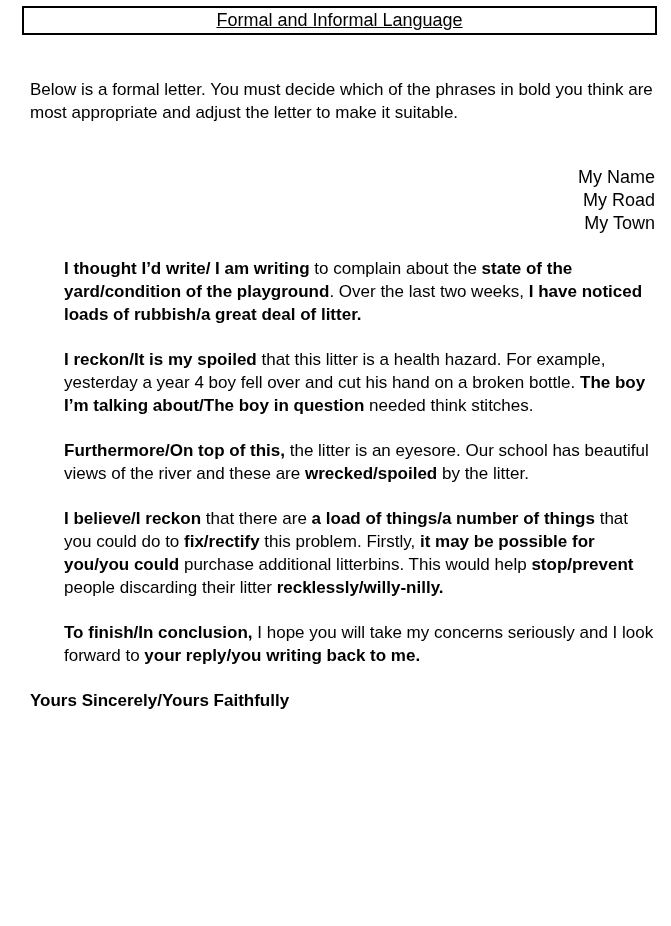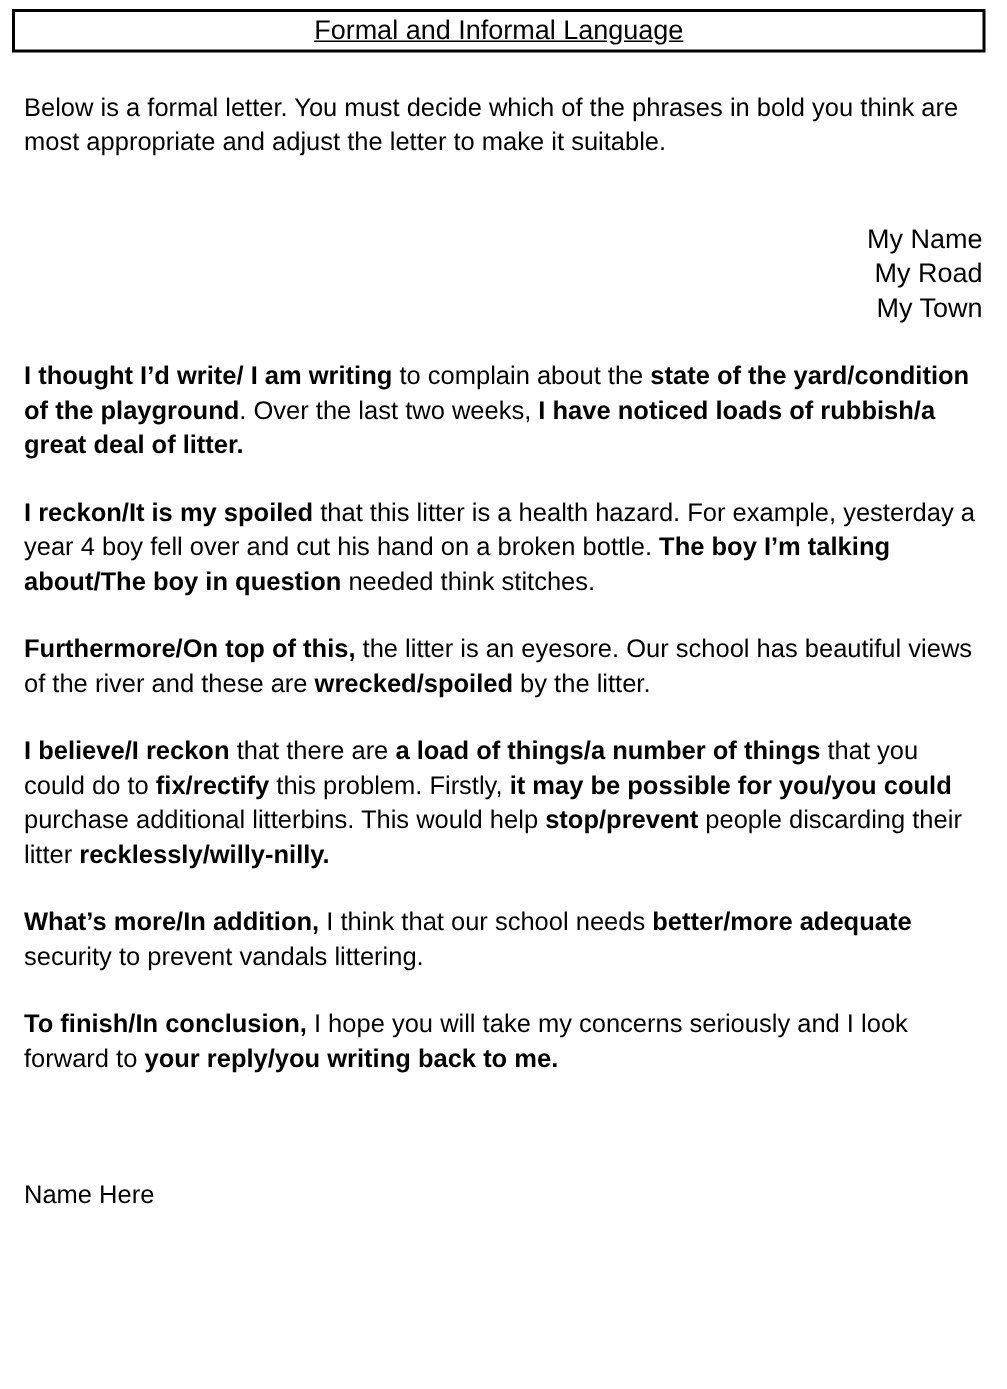--- a/index.html
+++ b/index.html
@@ -11,21 +11,21 @@
     width: 671px;
     height: 926px;
     font-family: "Liberation Sans", "DejaVu Sans", sans-serif;
     color: #000000;
     overflow: hidden;
   }
   .page {
     box-sizing: border-box;
     width: 671px;
     height: 664px;
-    padding: 6px 14px 0 8px;
+    padding: 6px 14px 0 22px;
   }
   .title-box {
     border: 2px solid #000000;
     height: 29px;
     display: flex;
     align-items: center;
     justify-content: center;
     box-sizing: border-box;
   }
   .title-text {
@@ -35,31 +35,31 @@
   }
   .letter {
     padding-left: 8px;
     padding-right: 2px;
   }
   .para {
     font-size: 17px;
     line-height: 23px;
     margin: 0;
   }
-  .intro { margin-top: 25px; }
+  .intro { margin-top: 43px; }
   .address {
     text-align: right;
     margin-top: 42px;
   }
   .address-line {
     font-size: 18px;
     line-height: 23px;
   }
   .salutation { margin-top: 44px; }
-  .body-para { margin-top: 22px; }
+  .body-para { margin-top: 22px; margin-left: 34px; }
   .signoff {
     margin-top: 22px;
     font-weight: bold;
   }
   .signature { margin-top: 68px; }
   .b { font-weight: bold; }
 </style>
 </head>
 <body>
 
@@ -81,21 +81,20 @@
 
 
     <p class="para body-para"><span class="b">I thought I’d write/ I am writing </span><span>to complain about the </span><span class="b">state of the yard/condition of the playground</span><span>. Over the last two weeks, </span><span class="b">I have noticed loads of rubbish/a great deal of litter.</span></p>
 
     <p class="para body-para"><span class="b">I reckon/It is my spoiled </span><span>that this litter is a health hazard. For example, yesterday a year 4 boy fell over and cut his hand on a broken bottle. </span><span class="b">The boy I’m talking about/The boy in question </span><span>needed think stitches.</span></p>
 
     <p class="para body-para"><span class="b">Furthermore/On top of this, </span><span>the litter is an eyesore. Our school has beautiful views of the river and these are </span><span class="b">wrecked/spoiled </span><span>by the litter.</span></p>
 
     <p class="para body-para"><span class="b">I believe/I reckon </span><span>that there are </span><span class="b">a load of things/a number of things </span><span>that you could do to </span><span class="b">fix/rectify </span><span>this problem. Firstly, </span><span class="b">it may be possible for you/you could </span><span>purchase additional litterbins. This would help </span><span class="b">stop/prevent </span><span>people discarding their litter </span><span class="b">recklessly/willy-nilly.</span></p>
 
-    <p class="para body-para"><span class="b">What’s more/In addition, </span><span>I think that our school needs </span><span class="b">better/more adequate </span><span>security to prevent vandals littering.</span></p>
 
     <p class="para body-para"><span class="b">To finish/In conclusion, </span><span>I hope you will take my concerns seriously and I look forward to </span><span class="b">your reply/you writing back to me.</span></p>
 
+    <p class="para signoff">Yours Sincerely/Yours Faithfully</p>
 
-    <p class="para signature">Name Here</p>
 
   </div>
 </div>
 
 </body></html>

